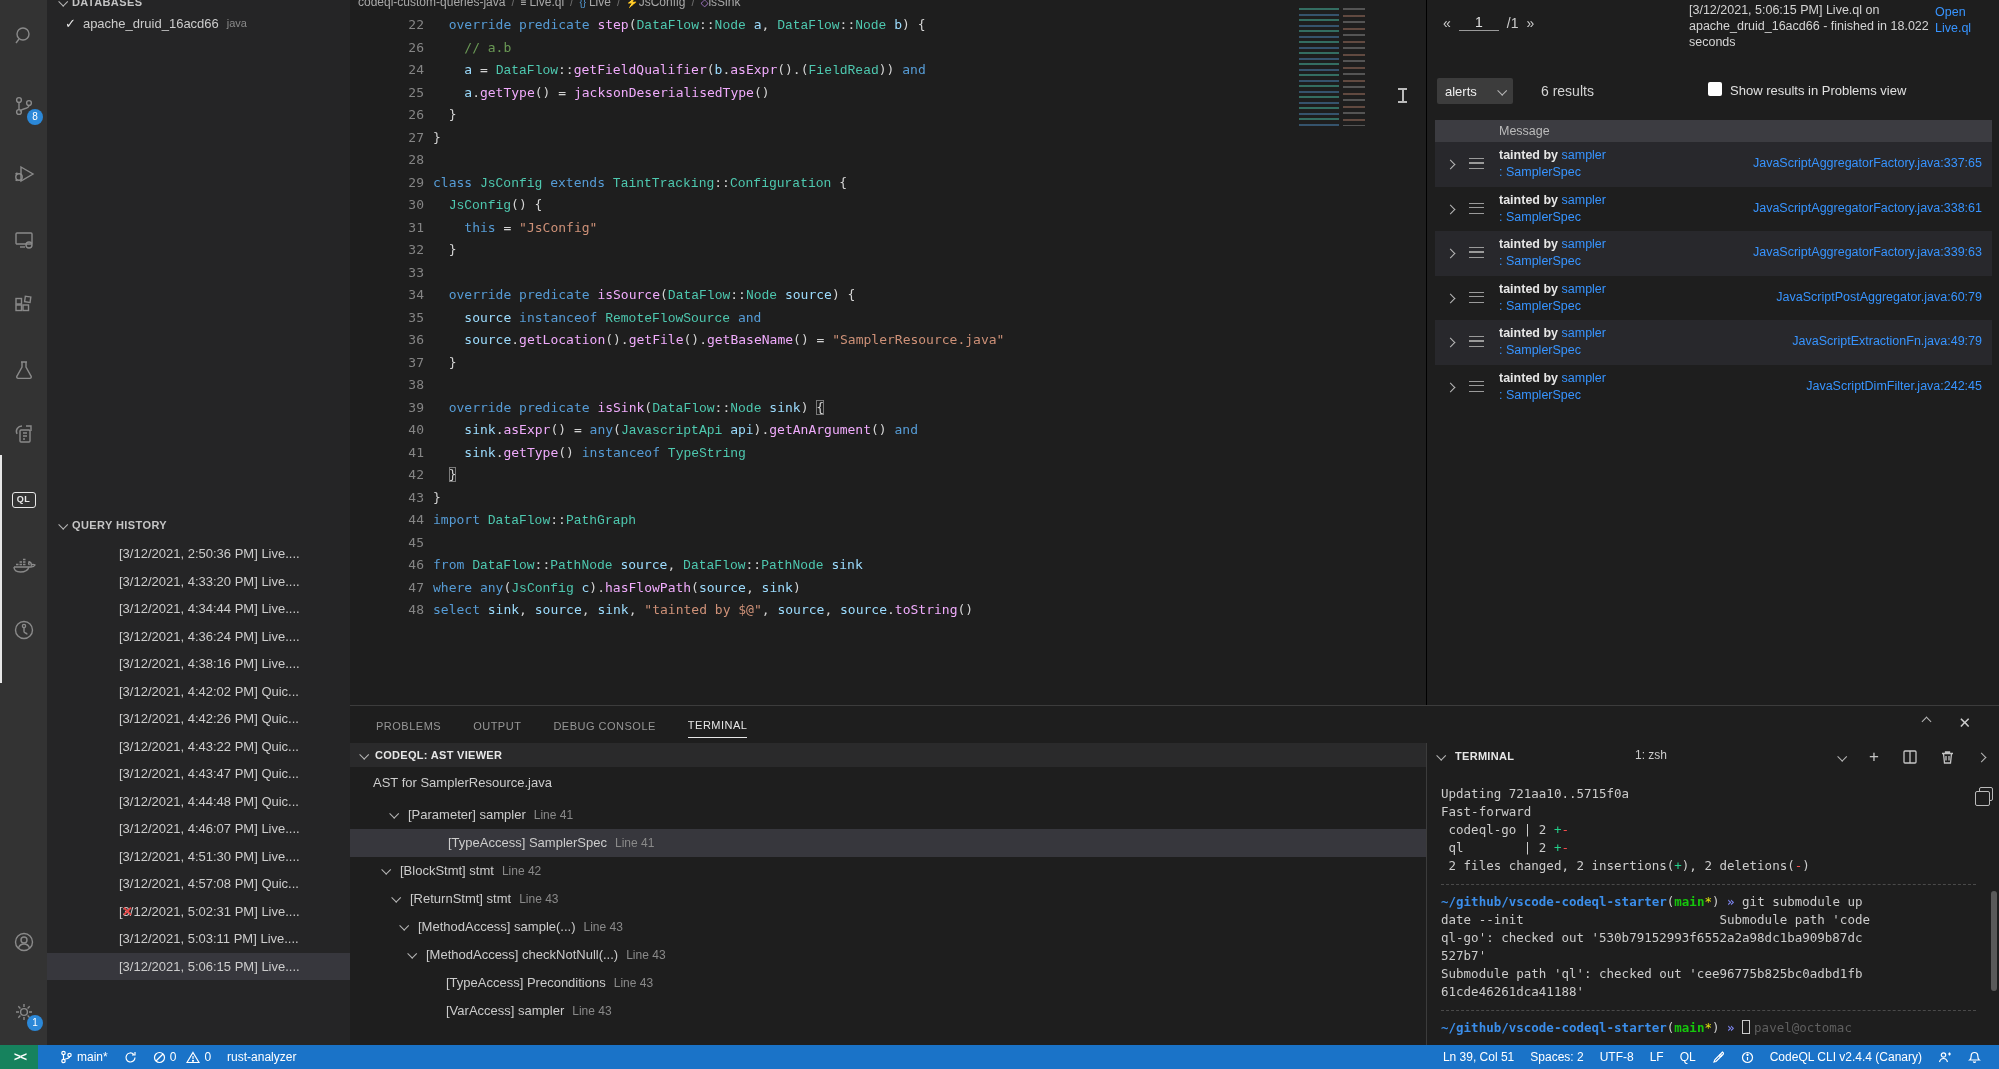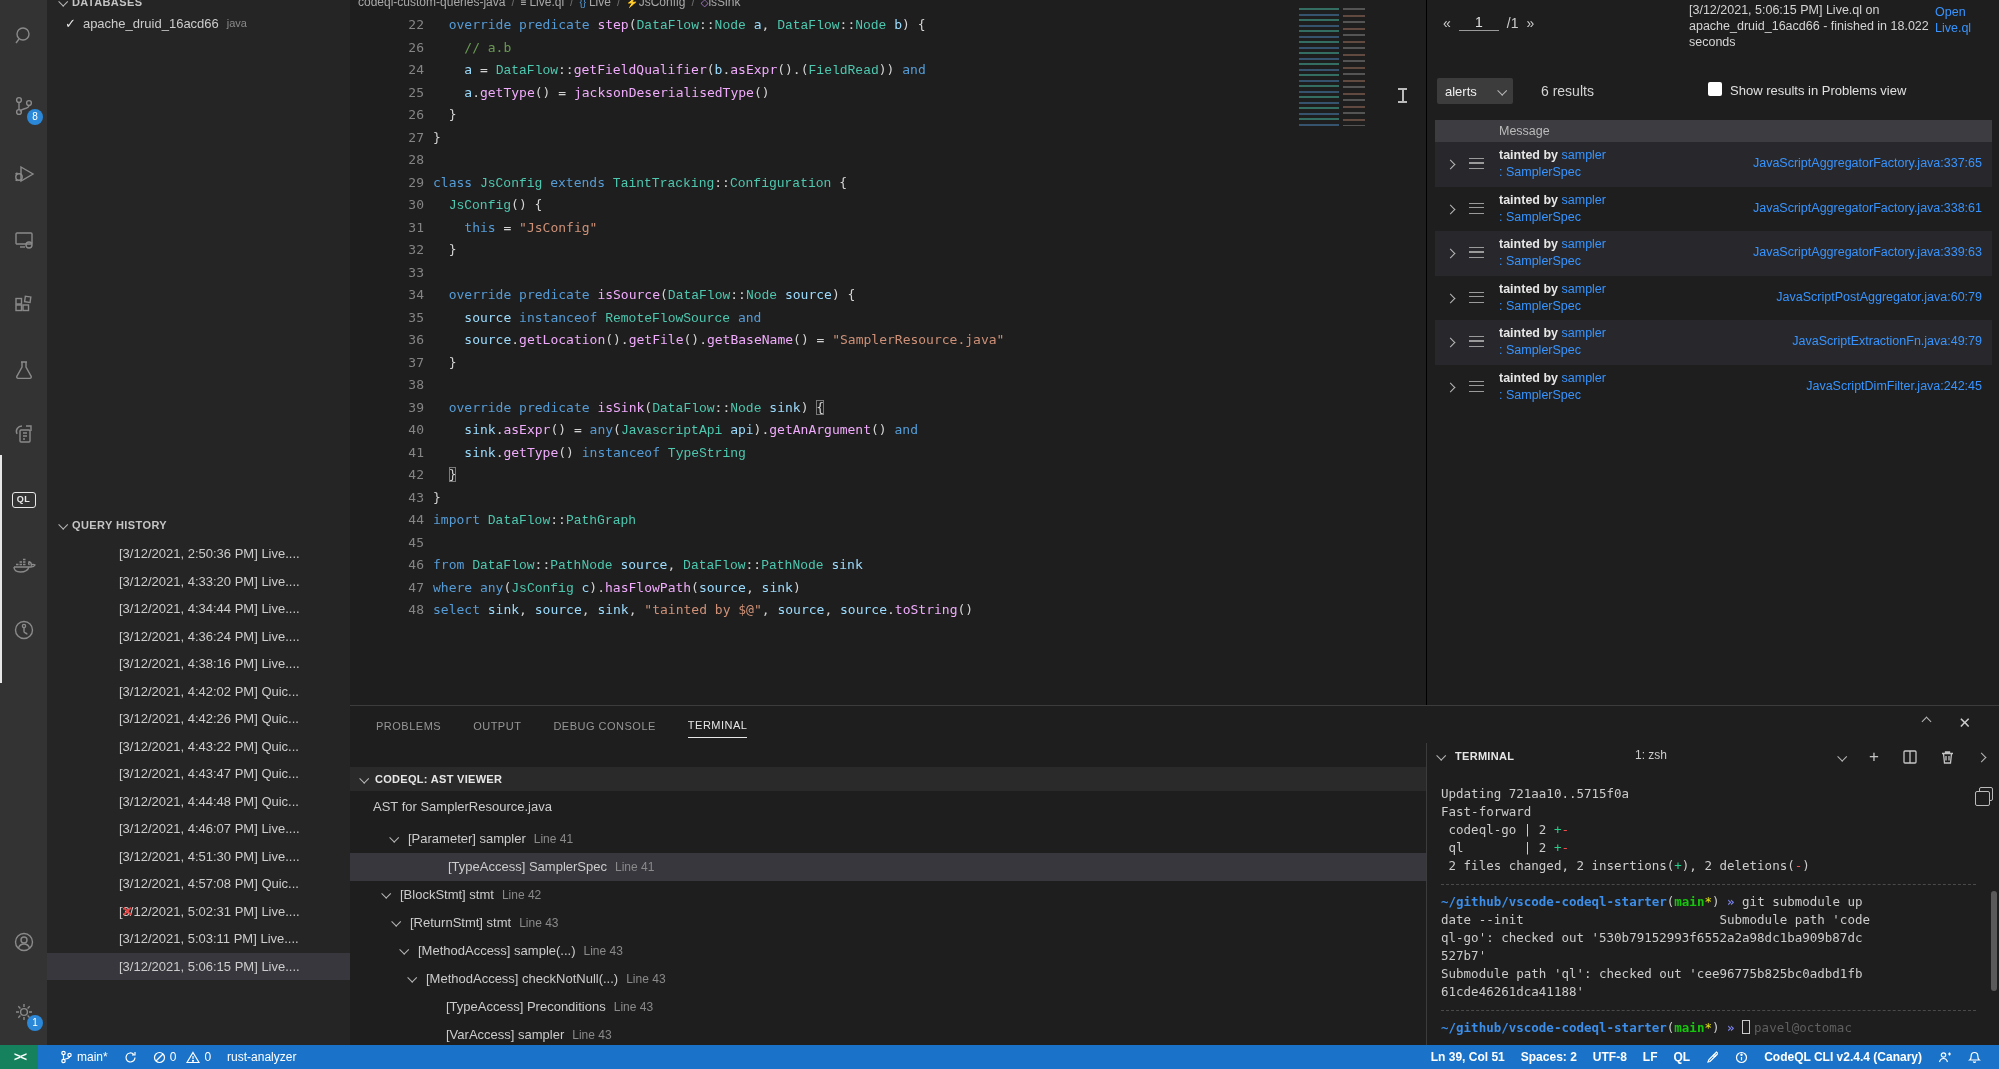--- a/index.html
+++ b/index.html
@@ -69,21 +69,21 @@
   .alert-msg { position:absolute; left:64px; top:5px; font-size:12.5px; line-height:17px; color:#e6e6e6; font-weight:bold; }
   .alert-msg .lnk { color:#3794ff; font-weight:normal; }
   .alert-loc { position:absolute; right:10px; top:14px; font-size:12.5px; color:#3794ff; cursor:pointer; }
 
   
   .panel { position:absolute; left:350px; top:705px; width:1649px; height:340px; background:#1e1e1e; border-top:1px solid #3c3c3c; }
   .panel-tabs { position:absolute; left:0; top:0; width:100%; height:37px; display:flex; align-items:center; padding-left:26px; gap:32px; }
   .ptab { font-size:11px; letter-spacing:.5px; color:#969696; padding:8px 0 6px; cursor:pointer; }
   .ptab.active { color:#e7e7e7; border-bottom:1.5px solid #e7e7e7; }
   .panel-actions { position:absolute; right:28px; top:8px; display:flex; gap:28px; color:#cccccc; font-size:15px; }
-  .ast { position:absolute; left:0; top:37px; width:1076px; height:303px;margin-top:24px; }
+  .ast { position:absolute; left:0; top:37px; width:1076px; height:303px; }
   .ast-header { position:absolute; left:0; top:0; width:100%; height:24px; background:#2a2a2b; display:flex; align-items:center; font-size:11px; font-weight:bold; color:#e7e7e7; letter-spacing:.3px; }
   .ast-header .chev { margin:0 8px 0 10px; }
   .ast-title { position:absolute; left:23px; top:32px; font-size:13px; color:#cccccc; }
   .ast-tree { position:absolute; left:0; top:58px; width:100%; }
   .ast-row { height:28px; line-height:28px; font-size:13px; color:#cccccc; position:relative; white-space:nowrap; }
   .ast-row.sel { background:#37373d;padding-left:16px; }
   .ast-row .chev { position:absolute; top:10px; }
   .ast-line { color:#8a8a8a; font-size:12px; margin-left:8px; }
   .terminal { position:absolute; left:1076px; top:37px; width:573px; height:303px; border-left:1px solid #3c3c3c; }
   .term-header { position:absolute; left:0; top:0; width:100%; height:26px; display:flex; align-items:center; }
@@ -101,21 +101,21 @@
   .tm-cur { display:inline-block; width:8px; height:14px; border:1px solid #cccccc; vertical-align:-2px; margin-right:4px; }
   .term-scrollbar { position:absolute; right:2px; top:148px; width:6px; height:100px; background:#5a5a5a; border-radius:3px; }
   .copy-ico { position:absolute; right:6px; top:44px; width:14px; height:14px; border:1.4px solid #bbb; border-radius:2px; }
   .copy-ico::after { content:""; position:absolute; left:-5px; top:3px; width:13px; height:13px; border:1.4px solid #bbb; border-radius:2px; background:#1e1e1e; }
 
   
   .statusbar { position:absolute; left:0; bottom:0; width:1999px; height:24px; background:#1a73c8; color:#ffffff; font-size:12px; display:flex; align-items:center; }
   .sb-remote { background:#16825d; height:24px; display:flex; align-items:center; padding:0 12px 0 14px; font-weight:bold; letter-spacing:-1px; margin-right:14px; }
   .sb-item { display:flex; align-items:center; gap:4px; padding:0 8px; height:24px; }
   .sb-item svg { stroke:#fff; fill:none; stroke-width:1.2; }
-  .sb-right { margin-left:auto; display:flex; align-items:center; margin-right:10px;font-weight:bold; }
+  .sb-right { margin-left:auto; display:flex; align-items:center; margin-right:10px; }
 </style>
 </head>
 <body>
 
 <div class="app">
 
   <div class="activitybar">
     <div class="act-item" style="top:12px">
       <svg width="24" height="24" viewBox="0 0 24 24">
           <circle cx="11" cy="10" r="6"></circle>

